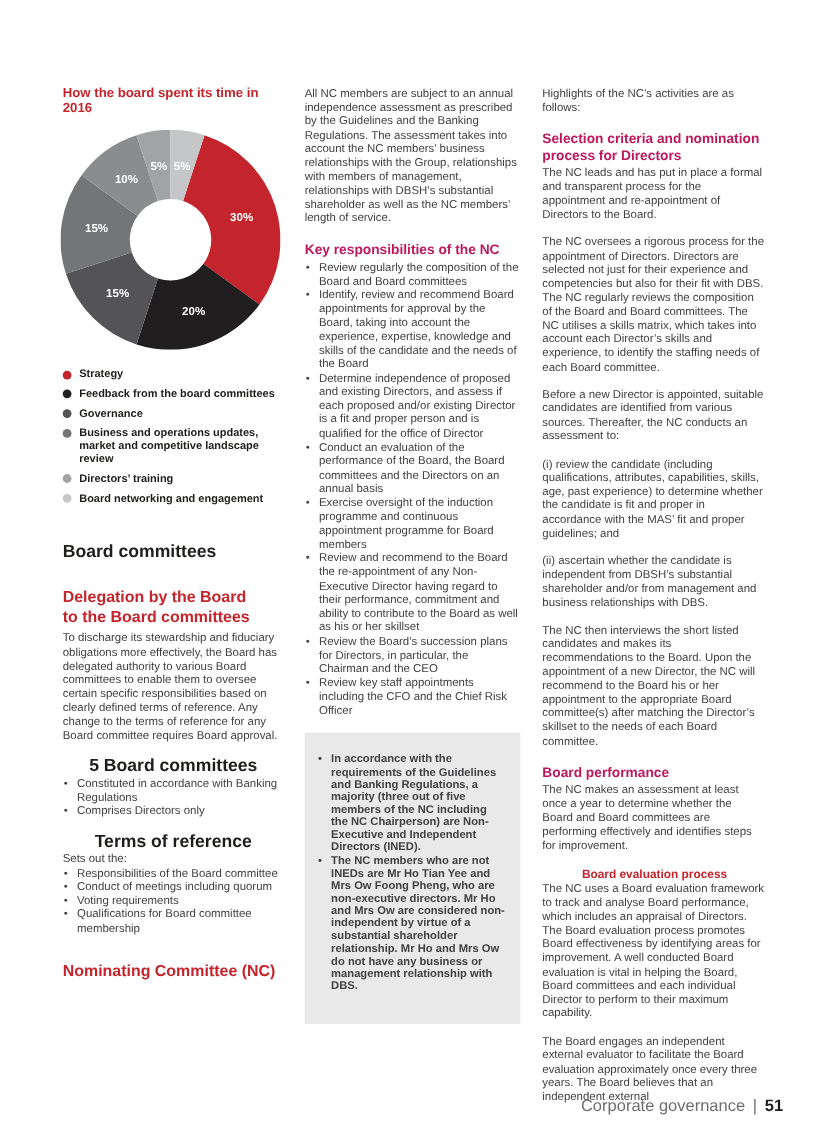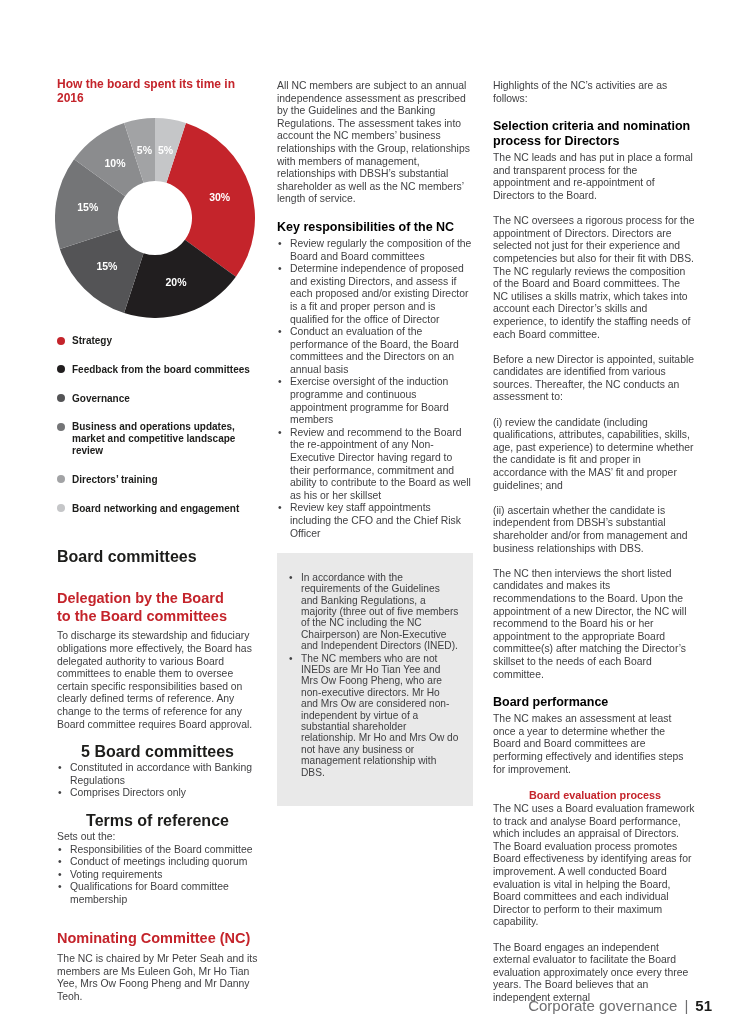--- a/index.html
+++ b/index.html
@@ -7,38 +7,38 @@
     position:relative; width:751px; height:1024px; background:#ffffff;
     font-family:"Liberation Sans", sans-serif; color:#414143; overflow:hidden;
   }
   .col { position:absolute; font-size:10.4px; line-height:12.6px; }
   .col1 { left:57px;  top:77px; width:201px; }
   .col2 { left:277px; top:80px; width:196px; }
   .col3 { left:493px; top:80px; width:202px; }
 
   .chart-title { color:#c4242b; font-weight:bold; font-size:12px; line-height:14px; }
   svg.donut { display:block; margin:13px 0 0 -2px; }
-  .legend { margin-top:17px; display:flex; flex-direction:column; gap:17px; }
+  .legend { margin-top:17px; display:flex; flex-direction:column; gap:6px; }
   .legend-item { display:flex; gap:7px; align-items:flex-start; font-weight:bold; color:#1d1d1b; font-size:10px; line-height:11.8px; }
   .legend-dot { width:8px; height:8px; border-radius:50%; flex:0 0 8px; margin-top:1.5px; }
 
   .h1     { font-size:16px;   color:#1d1d1b; margin:34px 0 0;  line-height:18px;   font-weight:bold; }
   .hred   { font-size:14.5px; color:#c4242b; margin:24px 0 5px; line-height:17.5px; font-weight:bold; white-space:pre-line; }
-  .hmd    { font-size:12.5px; color:#000000; margin:14px 0 3px; line-height:15px;  font-weight:bold; white-space:pre-line; }
+  .hmd    { font-size:12.5px; color:#be185d; margin:14px 0 3px; line-height:15px;  font-weight:bold; white-space:pre-line; }
   .hsm    { font-size:16px; color:#1d1d1b; margin:14px 0 3px; line-height:14px;  font-weight:bold;text-align:center; }
   .hredsm { font-size:10.8px; color:#c4242b; margin:13px 0 1px; line-height:13px;  font-weight:bold;padding-left:36px; }
 
   p  { margin:0 0 12.6px; }
   p.nomargin { margin:0; }
   ul { list-style:none; margin:0 0 12.6px; padding:0; }
   li { padding-left:13px; position:relative; }
   li::before { content:"\2022"; position:absolute; left:1px; }
 
   .graybox { background:#e9e9e9; margin-top:12px; padding:19px 14px 27px 11px; box-sizing:border-box; }
-  .graybox ul { margin:0; }
+  .graybox ul { margin:0;font-weight:bold; }
   .graybox li { font-size:10.2px; line-height:11.4px; margin-bottom:1px; }
 
   .footer { position:absolute; right:39px; top:997px; font-size:15px; color:#6e6e70; }
   .footer .sep { margin:0 7px; }
   .footer .pagenum { color:#1d1d1b; font-weight:bold; }
 </style>
 </head>
 <body>
 
 <div class="page">
@@ -103,33 +103,34 @@
     <div class="hsm">Terms of reference</div>
     <p class="nomargin">Sets out the:</p>
     <ul>
         <li>Responsibilities of the Board committee</li>
         <li>Conduct of meetings including quorum</li>
         <li>Voting requirements</li>
         <li>Qualifications for Board committee membership</li>
       </ul>
 
     <div class="hred">Nominating Committee (NC)</div>
-    <p>The NC is chaired by Mr Peter Seah and its members are Ms Euleen Goh, Mr Ho Tian Yee, Mrs Ow Foong Pheng and Mr Danny Teoh.</p>
   </div>
 
   <div class="col col2">
     <p>All NC members are subject to an annual independence assessment as prescribed by the Guidelines and the Banking Regulations. The assessment takes into account the NC members’ business relationships with the Group, relationships with members of management, relationships with DBSH’s substantial shareholder as well as the NC members’ length of service.</p>
 
     <div class="hmd">Key responsibilities of the NC</div>
     <ul>
         <li>Review regularly the composition of the Board and Board committees</li>
+        <li>Identify, review and recommend Board appointments for approval by the Board, taking into account the experience, expertise, knowledge and skills of the candidate and the needs of the Board</li>
         <li>Determine independence of proposed and existing Directors, and assess if each proposed and/or existing Director is a fit and proper person and is qualified for the office of Director</li>
         <li>Conduct an evaluation of the performance of the Board, the Board committees and the Directors on an annual basis</li>
         <li>Exercise oversight of the induction programme and continuous appointment programme for Board members</li>
         <li>Review and recommend to the Board the re-appointment of any Non-Executive Director having regard to their performance, commitment and ability to contribute to the Board as well as his or her skillset</li>
+        <li>Review the Board’s succession plans for Directors, in particular, the Chairman and the CEO</li>
         <li>Review key staff appointments including the CFO and the Chief Risk Officer</li>
       </ul>
 
     <div class="graybox">
       <ul>
           <li>In accordance with the requirements of the Guidelines and Banking Regulations, a majority (three out of five members of the NC including the NC Chairperson) are Non-Executive and Independent Directors (INED).</li>
           <li>The NC members who are not INEDs are Mr Ho Tian Yee and Mrs Ow Foong Pheng, who are non-executive directors. Mr Ho and Mrs Ow are considered non-independent by virtue of a substantial shareholder relationship. Mr Ho and Mrs Ow do not have any business or management relationship with DBS.</li>
         </ul>
     </div>
   </div>

